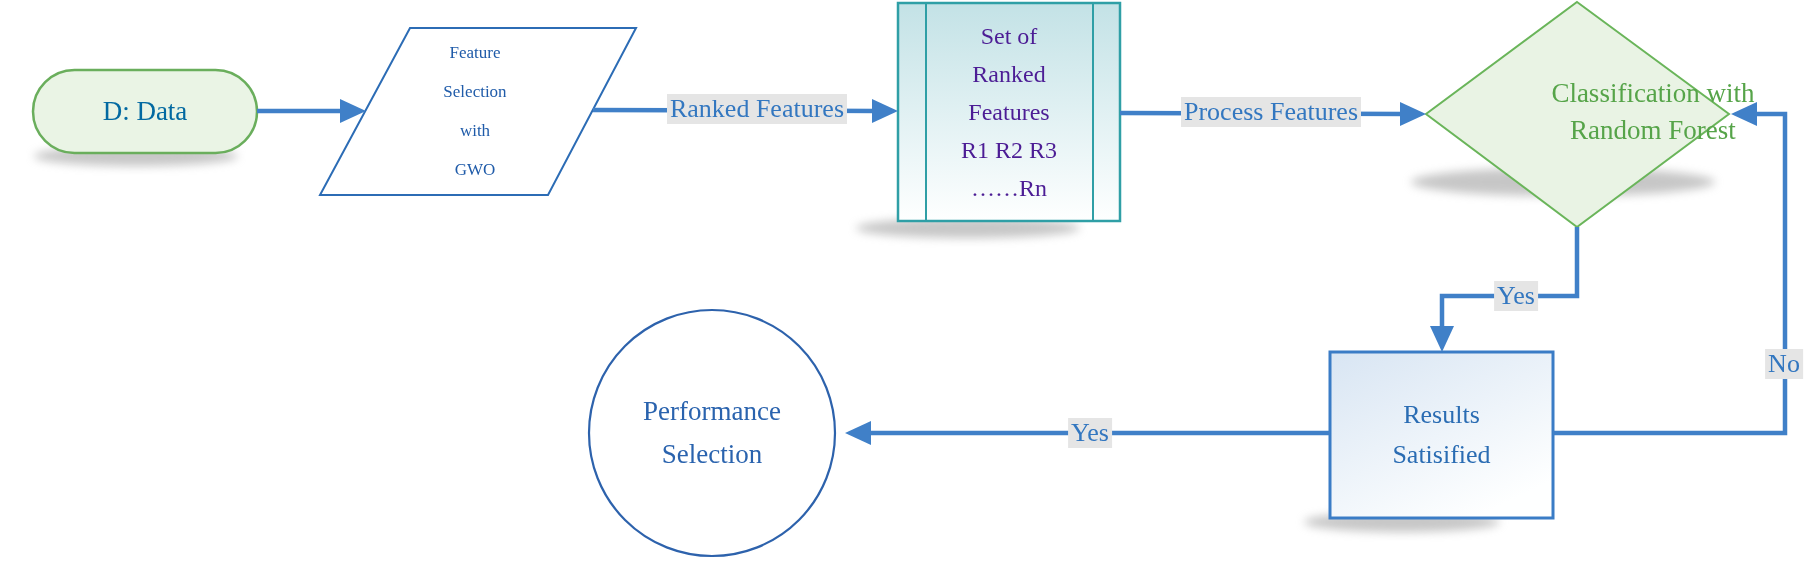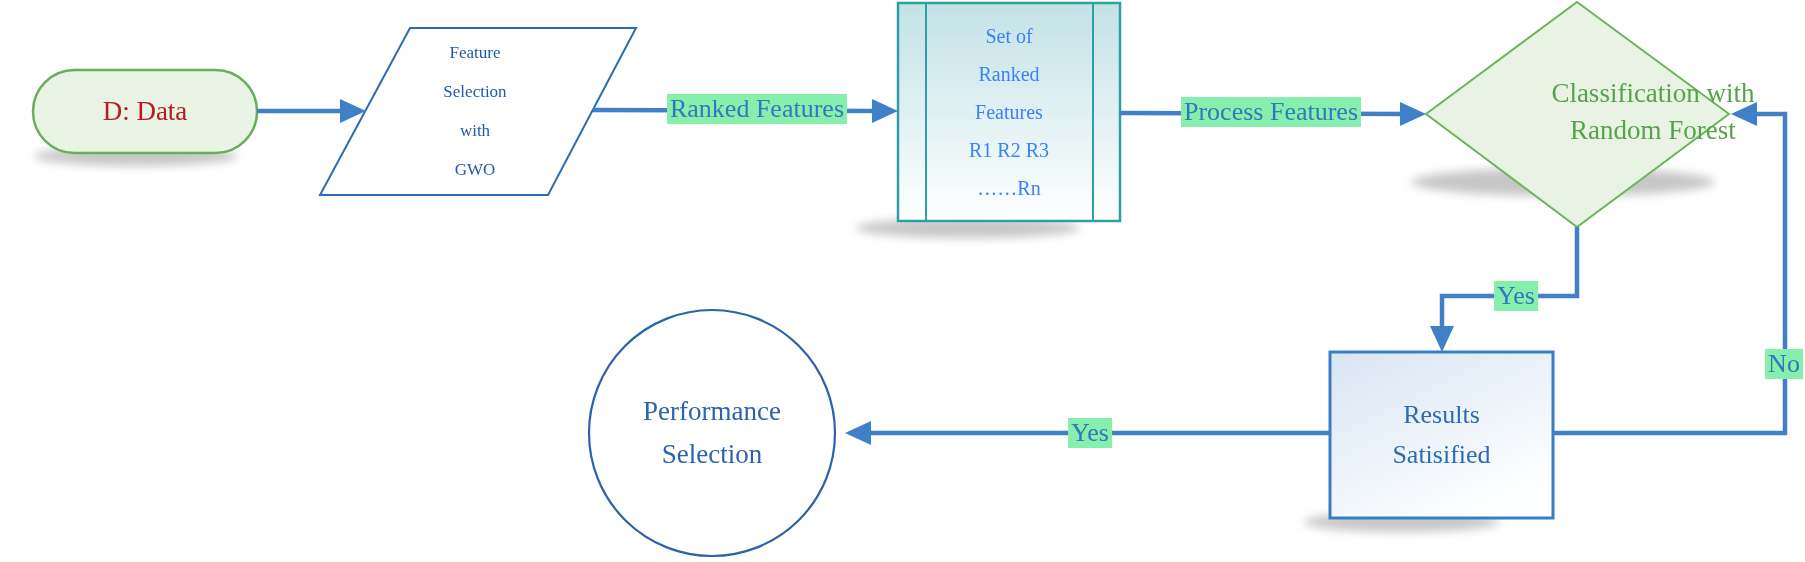--- a/index.html
+++ b/index.html
@@ -5,28 +5,28 @@
   html,body{margin:0;padding:0;background:#fff;}
   #canvas{
     position:relative;width:1805px;height:562px;background:#ffffff;
     overflow:hidden;font-family:"Liberation Serif","DejaVu Serif",serif;
   }
   #shapes{position:absolute;left:0;top:0;}
   .node-label{
     position:absolute;display:flex;align-items:center;justify-content:center;
     text-align:center;white-space:pre-line;pointer-events:none;
   }
-  .lbl-data{left:33px;top:70px;width:224px;height:83px;font-size:27px;color:#b91c1c;}
+  .lbl-data{left:33px;top:70px;width:224px;height:83px;font-size:27px;color:#0369a1;}
   .lbl-parallelogram{left:352px;top:30px;width:246px;height:162px;font-size:17px;line-height:39px;color:#1f5ba9;}
-  .lbl-teal{left:926px;top:3px;width:166px;height:218px;font-size:20px;line-height:38px;color:#3b82f6;}
+  .lbl-teal{left:926px;top:3px;width:166px;height:218px;font-size:24px;line-height:38px;color:#4c1d95;}
   .lbl-diamond{left:1518px;top:68px;width:270px;height:88px;font-size:27px;line-height:37px;color:#56a449;}
   .lbl-results{left:1330px;top:352px;width:223px;height:166px;font-size:26px;line-height:40px;color:#2a6cb3;border-radius:18px;}
   .lbl-circle{left:589px;top:310px;width:246px;height:246px;font-size:27px;line-height:43px;color:#2a63ae;}
   .edge-label{
-    position:absolute;transform:translate(-50%,-50%);background:#86efac;
+    position:absolute;transform:translate(-50%,-50%);background:#e5e5e5;
     padding:0 3px;font-size:26px;color:#3377c0;white-space:nowrap;pointer-events:none;
   }
   .elbl-ranked{left:757px;top:109px;}
   .elbl-process{left:1271px;top:112px;}
   .elbl-yes1{left:1516px;top:296px;}
   .elbl-yes2{left:1090px;top:433px;}
   .elbl-no{left:1784px;top:364px;font-family:Liberation Serif, serif;}
 </style>
 </head>
 <body>

